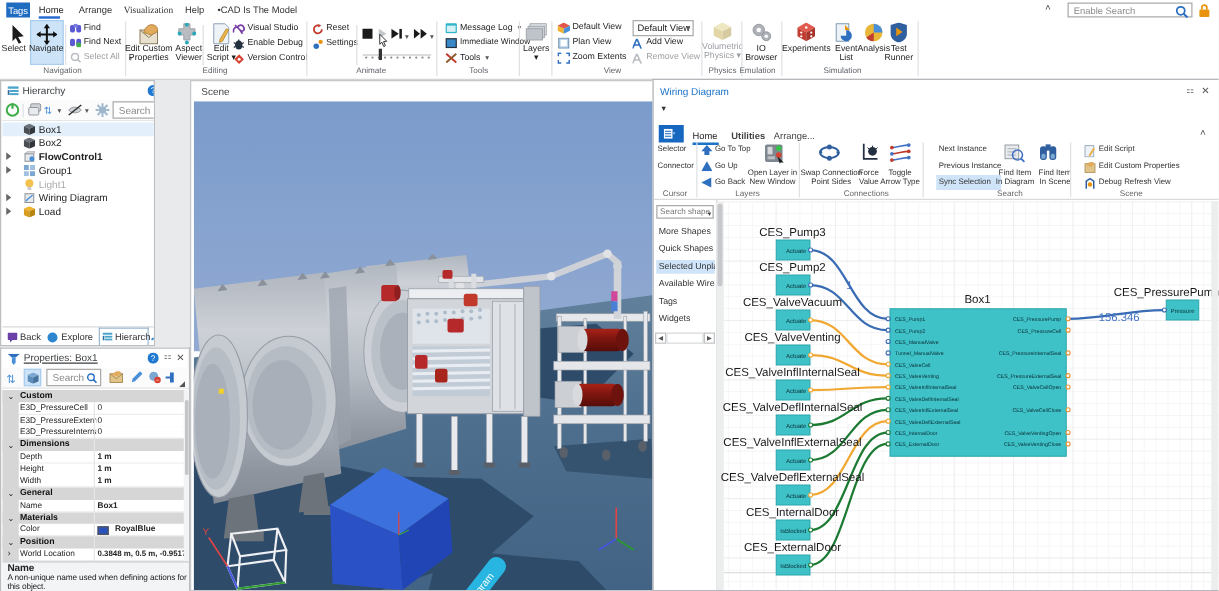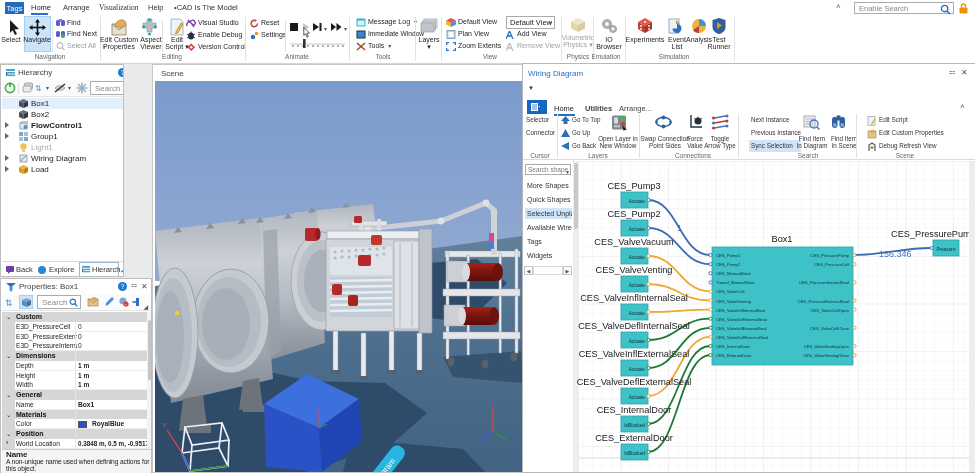--- a/index.html
+++ b/index.html
@@ -448,21 +448,21 @@
           </svg>
     <span class="abs" style="left:128px;top:3px;font-size:7px;">FMU_Catalo</span>
   </div>
  </div>
 
  <div class="panel" style="left:0;top:278px;width:152px;height:195px;border-bottom:none;">
   <svg class="abs" style="left:5px;top:4px;" width="10" height="9" viewBox="0 0 10 9">
           <path d="M0 0 H10 L6.5 3 H3.5 Z" fill="#2e6fc0"></path>
           <path d="M3.5 3 h3 V7 L5 9 L3.5 7 Z" fill="#4a90d9"></path>
         </svg>
-  <span style="position:absolute;left:18px;top:3px;font-size:8px;color:#3c4043;">Properties: Box1</span>
+  <span style="position:absolute;left:18px;top:3px;font-size:8px;color:#3c4043;text-decoration:underline;">Properties: Box1</span>
   <svg class="abs" style="left:117px;top:3px;" width="9" height="9" viewBox="0 0 9 9">
           <circle cx="4.5" cy="4.5" r="4.5" fill="#1f78d1"></circle>
           <text x="4.5" y="6.8" font-size="6.5" fill="#fff" text-anchor="middle" font-family="Liberation Sans">?</text>
         </svg>
   <span class="pbtn" style="left:130px;top:2px;font-size:7px;">⚏</span>
   <span class="pbtn" style="left:140px;">✕</span>
 
   <div class="abs" style="left:1px;top:15px;width:149px;height:17px;background:#fbfbfc;border-bottom:1px solid #e4e5e7;"></div>
   <svg class="abs" style="left:4px;top:17px;" width="10" height="12" viewBox="0 0 10 12">
           <text x="0" y="10" font-size="9" fill="#4a90d9" font-family="Liberation Sans">⇅</text>

